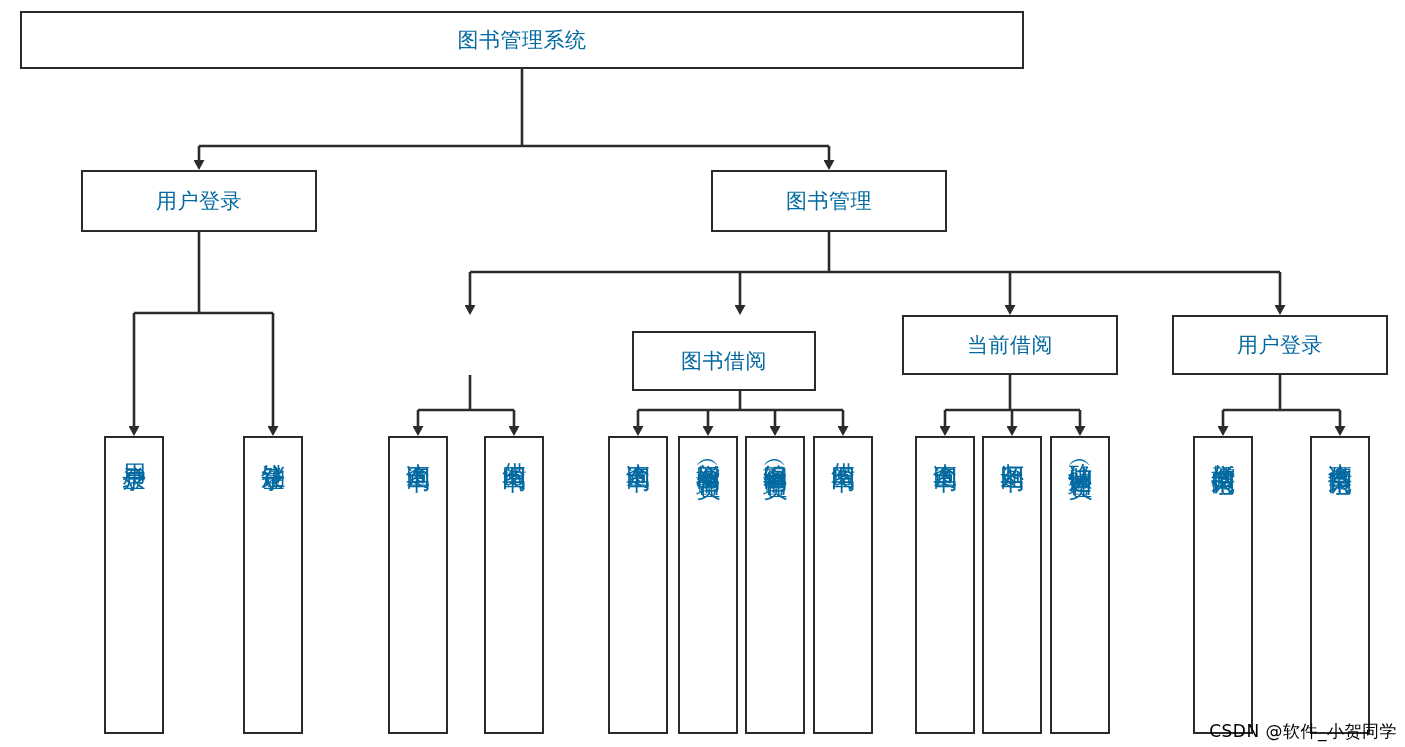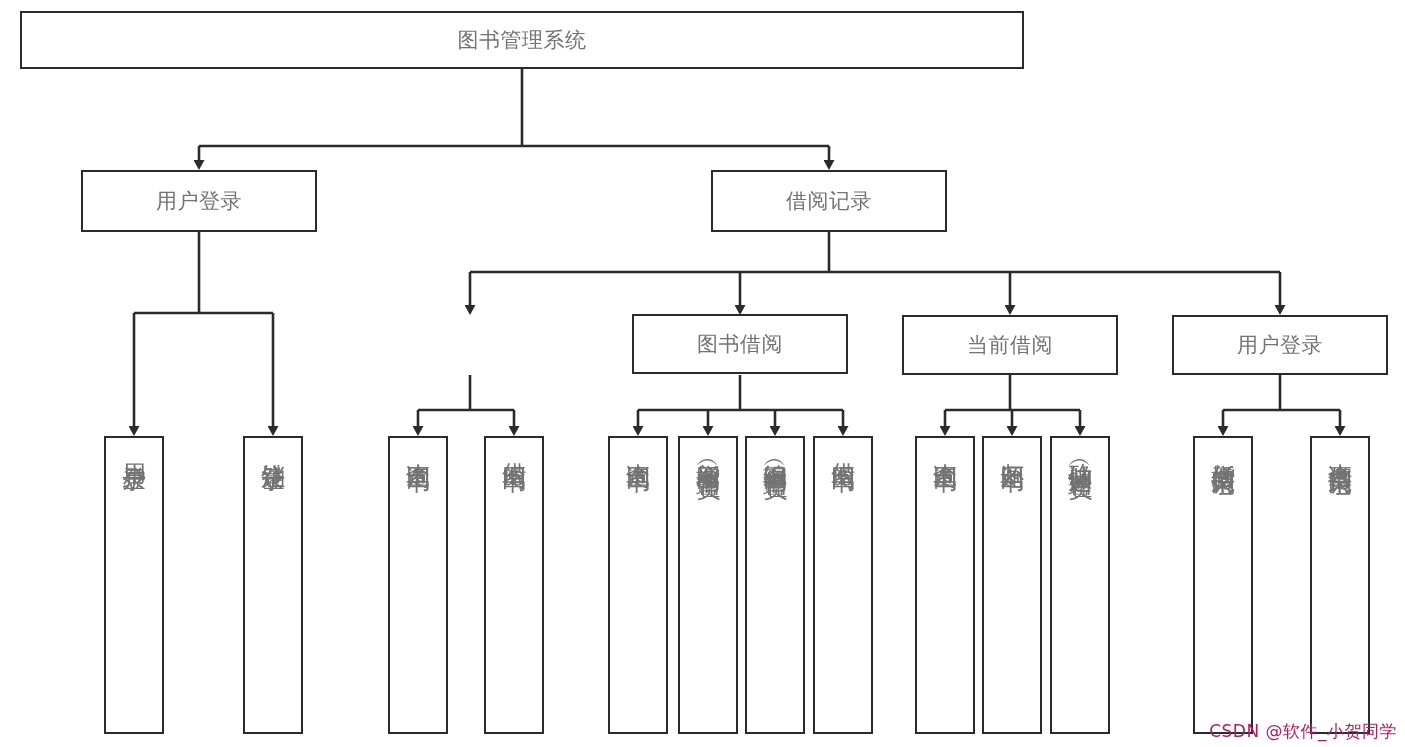--- a/index.html
+++ b/index.html
@@ -27,21 +27,21 @@
     height: 747px;
   }
   .node {
     position: absolute;
     box-sizing: border-box;
     border: 2.5px solid #2b2b2b;
     background: #ffffff;
     display: flex;
     align-items: center;
     justify-content: center;
-    color: #737373;
+    color: #0369a1;
     line-height: 1.18;
     z-index: 2;
   }
   .node-label {
     display: block;
     text-align: center;
     white-space: pre;
   }
   .node.horiz .node-label {
     font-size: 21px;
@@ -57,21 +57,21 @@
     text-orientation: upright;
     font-size: 24px;
     letter-spacing: 2px;
     white-space: pre-line;
   }
   .watermark {
     position: absolute;
     right: 8px;
     bottom: 4px;
     font-size: 17px;
-    color: #be185d;
+    color: #000000;
     z-index: 5;
     white-space: pre;
     letter-spacing: 0.5px;
   }
 </style>
 </head>
 <body>
 
 <div id="diagram-root">
 
@@ -129,24 +129,24 @@
   </svg>
 
   <div class="node horiz" style="left:20px; top:11px; width:1004px; height:58px;">
     <span class="node-label">图书管理系统</span>
   </div>
 
   <div class="node horiz" style="left:81px; top:170px; width:236px; height:62px;">
     <span class="node-label">用户登录</span>
   </div>
   <div class="node horiz" style="left:711px; top:170px; width:236px; height:62px;">
-    <span class="node-label">借阅记录</span>
+    <span class="node-label">图书管理</span>
   </div>
 
-  <div class="node horiz" style="left:632px; top:314px; width:216px; height:60px;">
+  <div class="node horiz" style="left:632px; top:331px; width:184px; height:60px;">
     <span class="node-label">图书借阅</span>
   </div>
   <div class="node horiz" style="left:902px; top:315px; width:216px; height:60px;">
     <span class="node-label">当前借阅</span>
   </div>
   <div class="node horiz" style="left:1172px; top:315px; width:216px; height:60px;">
     <span class="node-label">用户登录</span>
   </div>
 
   <div class="node vert" style="left:104px; top:436px; width:60px; height:298px;">

